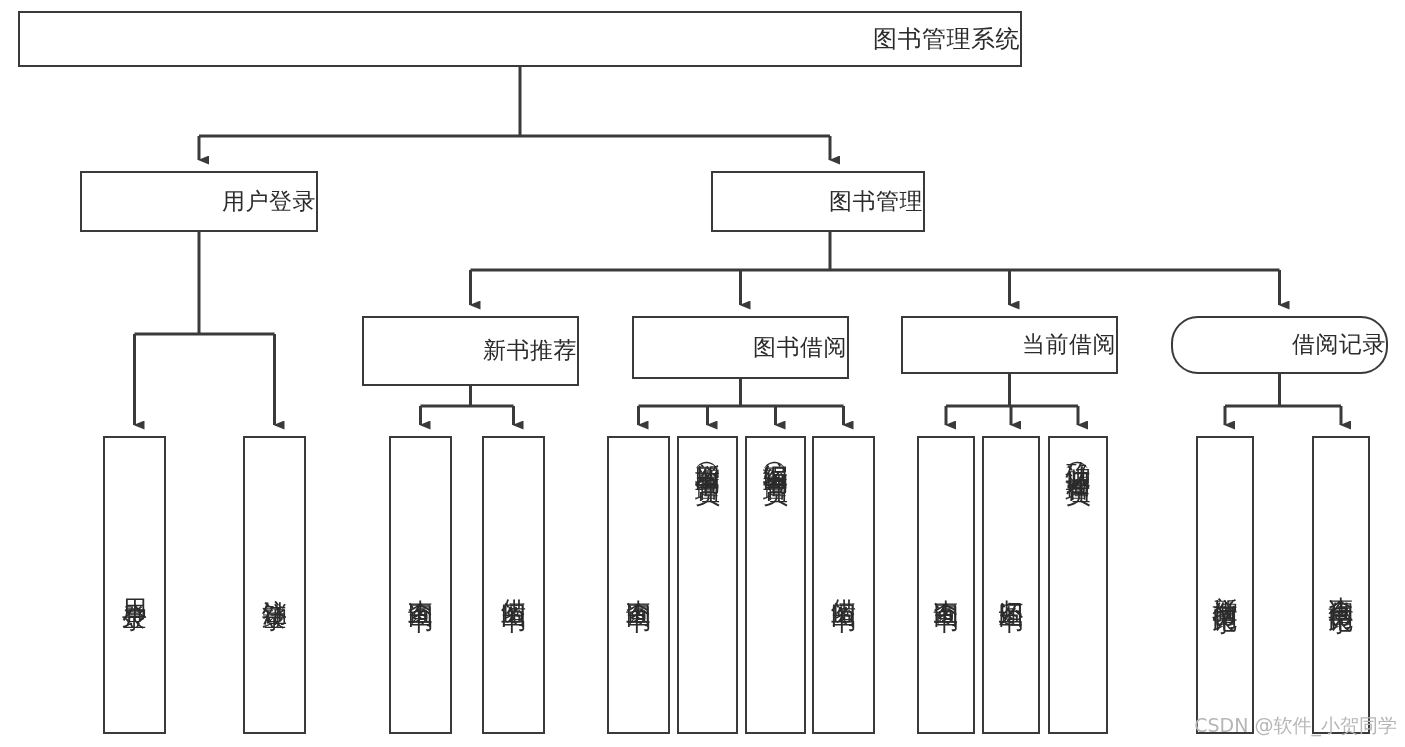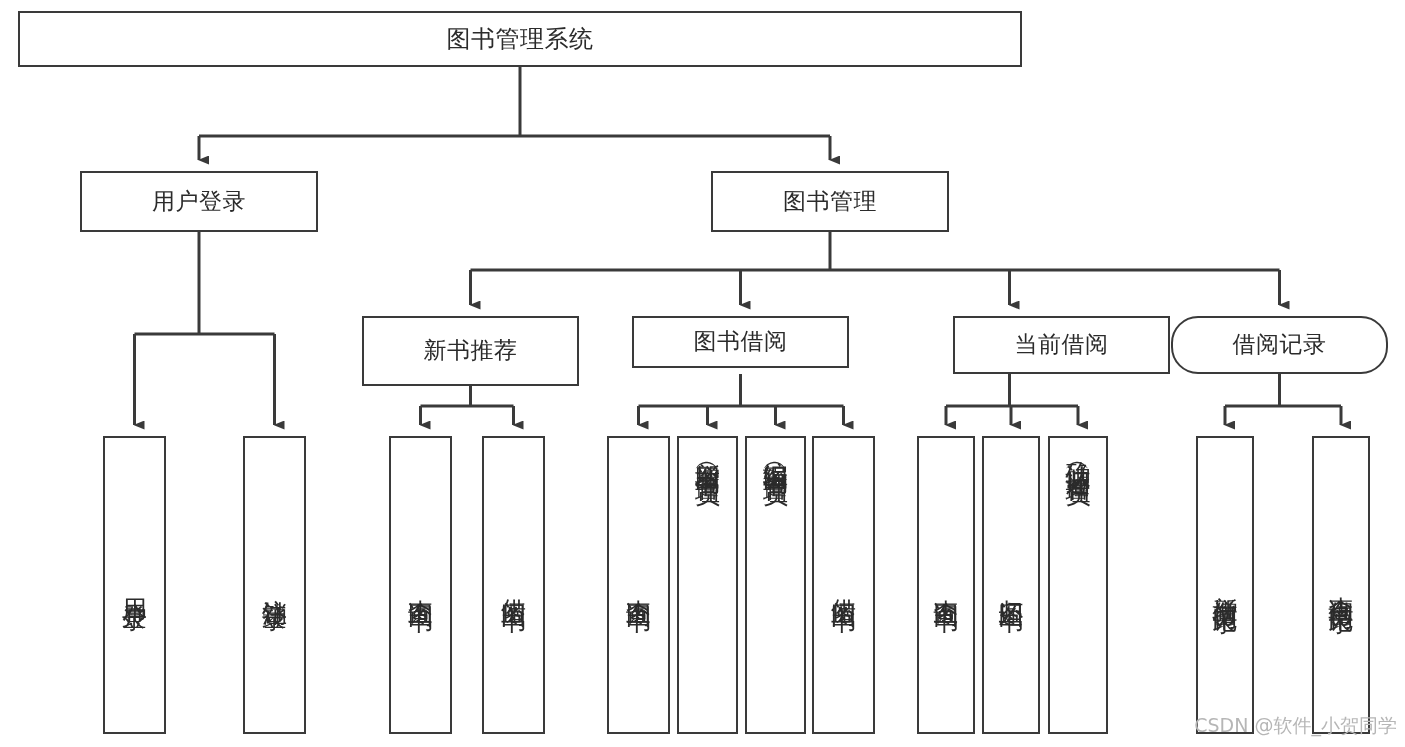--- a/index.html
+++ b/index.html
@@ -23,21 +23,21 @@
     height: 747px;
     pointer-events: none;
   }
   .node {
     position: absolute;
     box-sizing: border-box;
     background: #ffffff;
     border: 2px solid #3a3a3a;
     display: flex;
     align-items: center;
-    justify-content: center;
+    justify-content: flex-end;
     z-index: 2;
   }
   .node .label {
     color: #2b2b2b;
     text-align: center;
     line-height: 1.18;
     letter-spacing: 0.5px;
     white-space: pre-wrap;
   }
   .node.horiz .label {
@@ -120,30 +120,30 @@
       </g>
   </svg>
 
   <div id="node-layer">
       <div class="node horiz root" style="left: 18px; top: 11px; width: 1004px; height: 56px;">
         <span class="label">图书管理系统</span>
       </div>
       <div class="node horiz" style="left: 80px; top: 171px; width: 238px; height: 61px;">
         <span class="label">用户登录</span>
       </div>
-      <div class="node horiz" style="left: 711px; top: 171px; width: 238px; height: 61px;">
+      <div class="node horiz" style="left: 711px; top: 171px; width: 214px; height: 61px;">
         <span class="label">图书管理</span>
       </div>
       <div class="node horiz" style="left: 362px; top: 316px; width: 217px; height: 70px;">
         <span class="label">新书推荐</span>
       </div>
-      <div class="node horiz" style="left: 632px; top: 316px; width: 217px; height: 52px;">
+      <div class="node horiz" style="left: 632px; top: 316px; width: 217px; height: 63px;">
         <span class="label">图书借阅</span>
       </div>
-      <div class="node horiz" style="left: 953px; top: 316px; width: 217px; height: 58px;">
+      <div class="node horiz" style="left: 901px; top: 316px; width: 217px; height: 58px;">
         <span class="label">当前借阅</span>
       </div>
       <div class="node horiz" style="left: 1171px; top: 316px; width: 217px; height: 58px; border-radius: 27px;">
         <span class="label">借阅记录</span>
       </div>
       <div class="node vert centered" style="left: 103px; top: 436px; width: 63px; height: 298px;">
         <span class="label">用户登录</span>
       </div>
       <div class="node vert centered" style="left: 243px; top: 436px; width: 63px; height: 298px;">
         <span class="label">注销登录</span>

